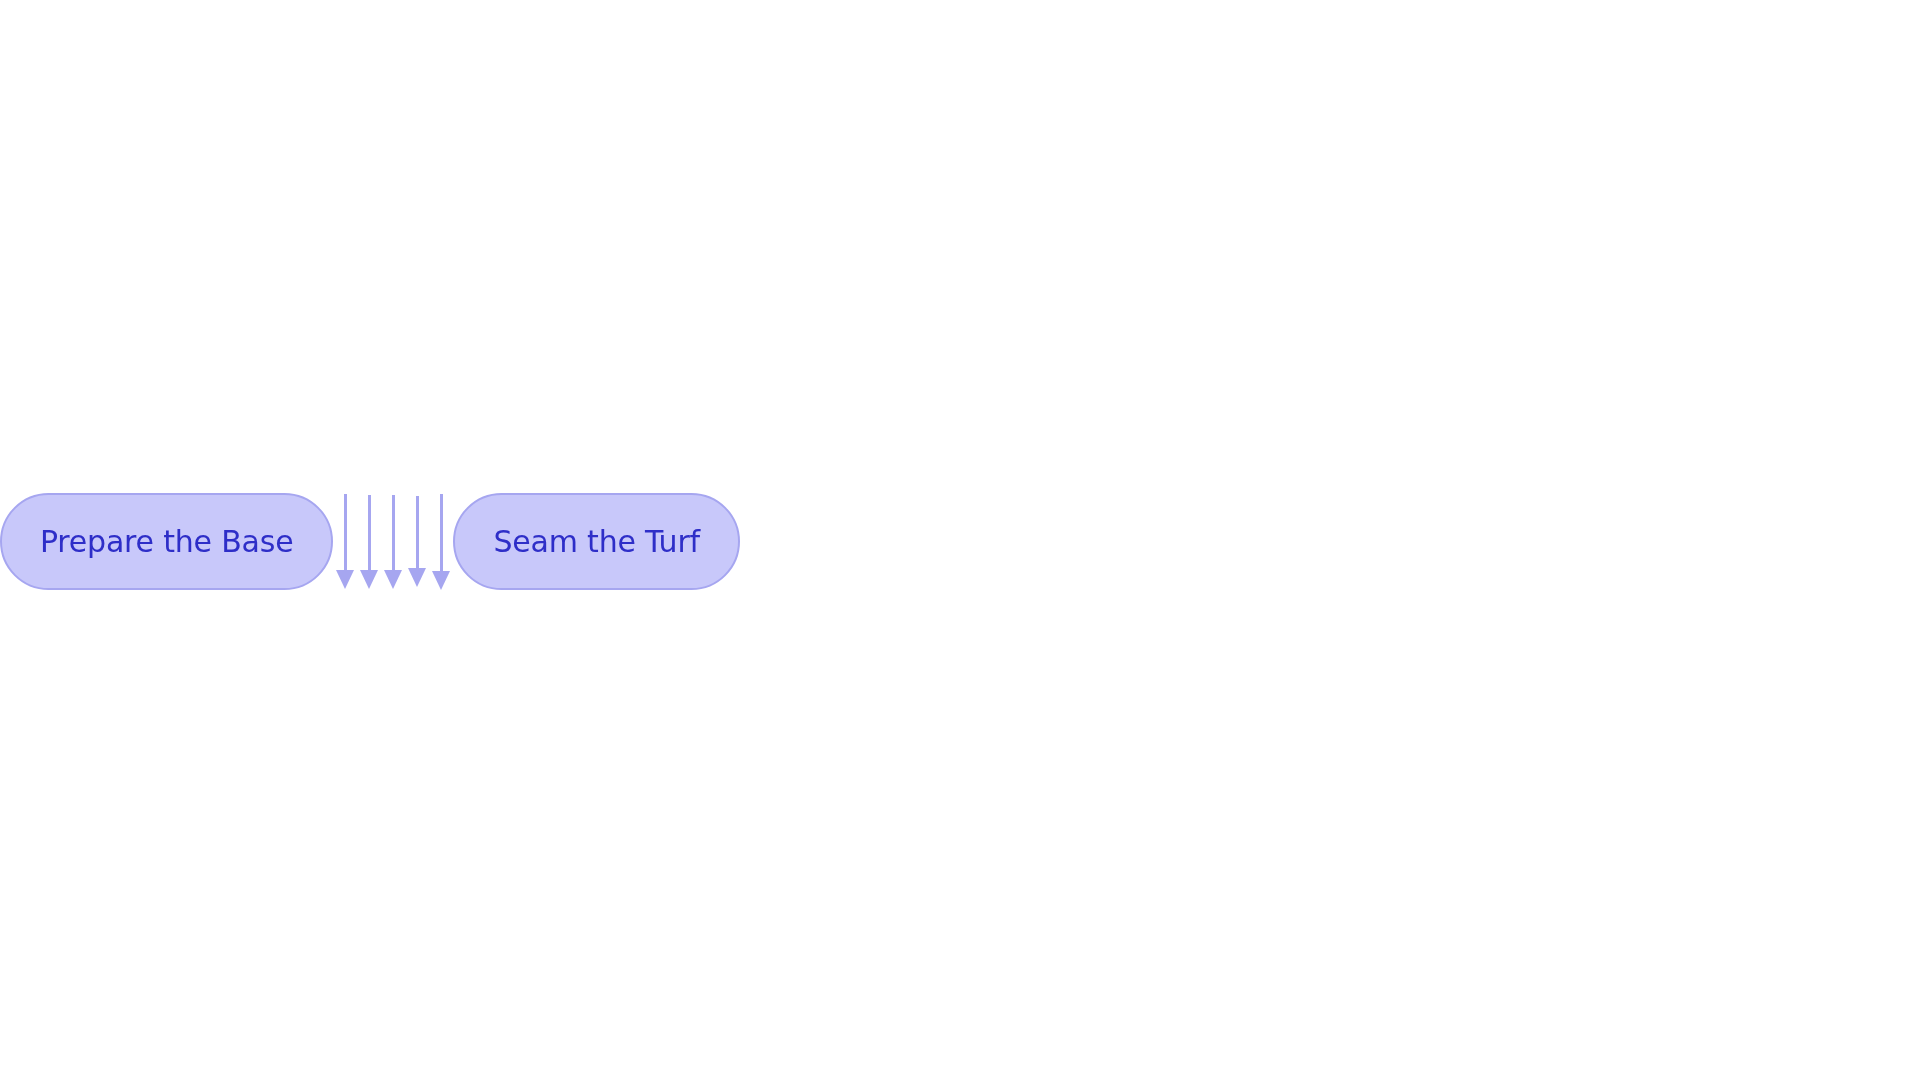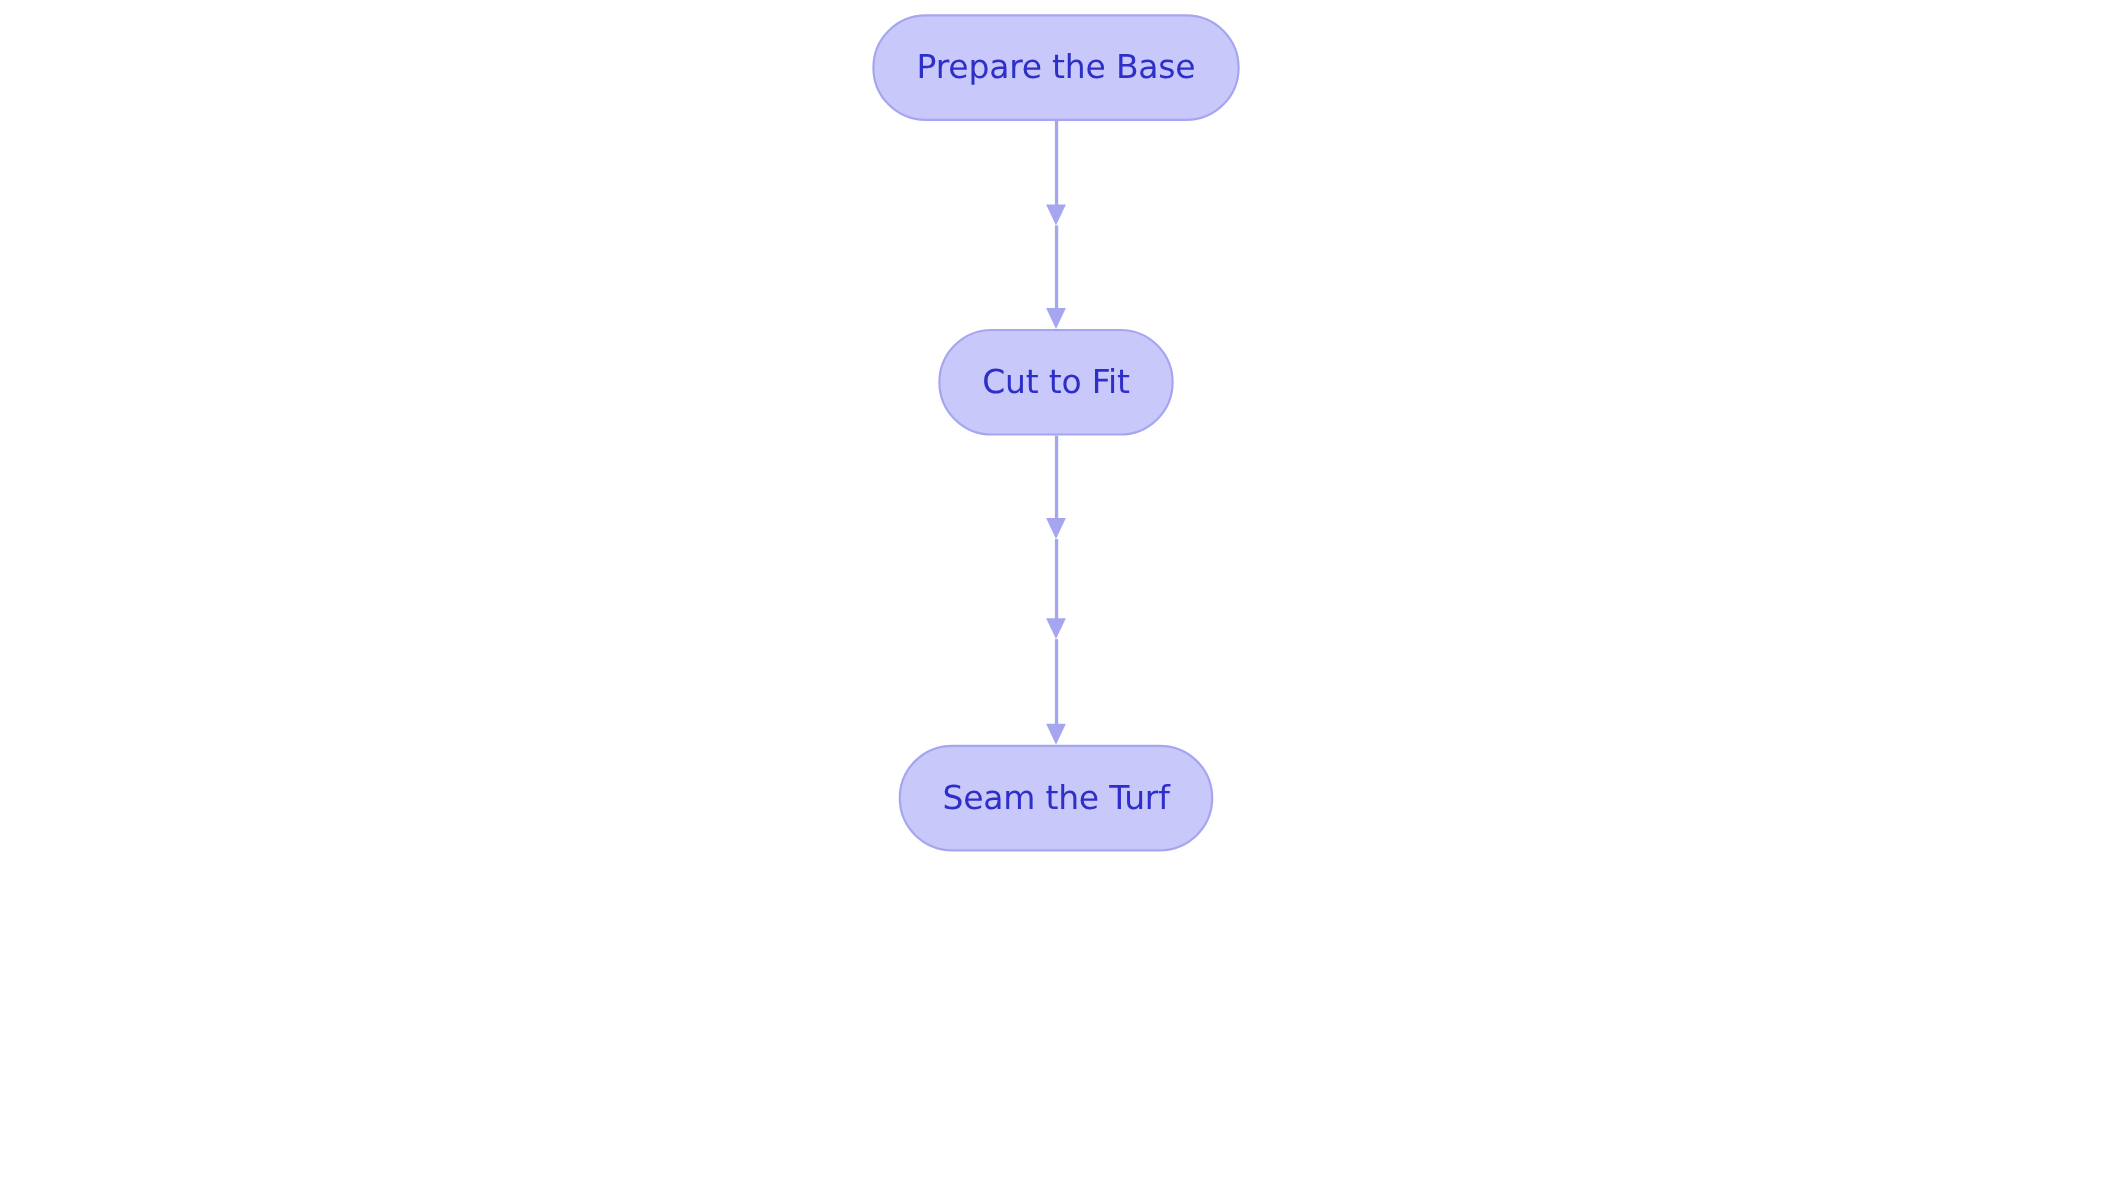--- a/index.html
+++ b/index.html
@@ -22,21 +22,21 @@
     background: #ffffff;
   }
 
   .flow-column {
     position: absolute;
     left: 0;
     top: 0;
     width: 1920px;
     height: 1083px;
     display: flex;
-    flex-direction: column;
+    flex-direction: row;
     align-items: center;
   }
 
   
   .node {
     box-sizing: border-box;
     height: 97px;
     border-radius: 49px;
     background: #c8c8fa;
     border: 2px solid #a6a6f0;
@@ -91,23 +91,20 @@
       <div class="connector-line"></div>
       <div class="connector-arrowhead"></div>
     </div>
 
 
     <div class="connector" style="height:94px">
       <div class="connector-line"></div>
       <div class="connector-arrowhead"></div>
     </div>
 
-    <div class="node">
-      <span>Cut to Fit</span>
-    </div>
 
     <div class="connector" style="height:94px">
       <div class="connector-line"></div>
       <div class="connector-arrowhead"></div>
     </div>
 
 
     <div class="connector" style="height:91px">
       <div class="connector-line"></div>
       <div class="connector-arrowhead"></div>

